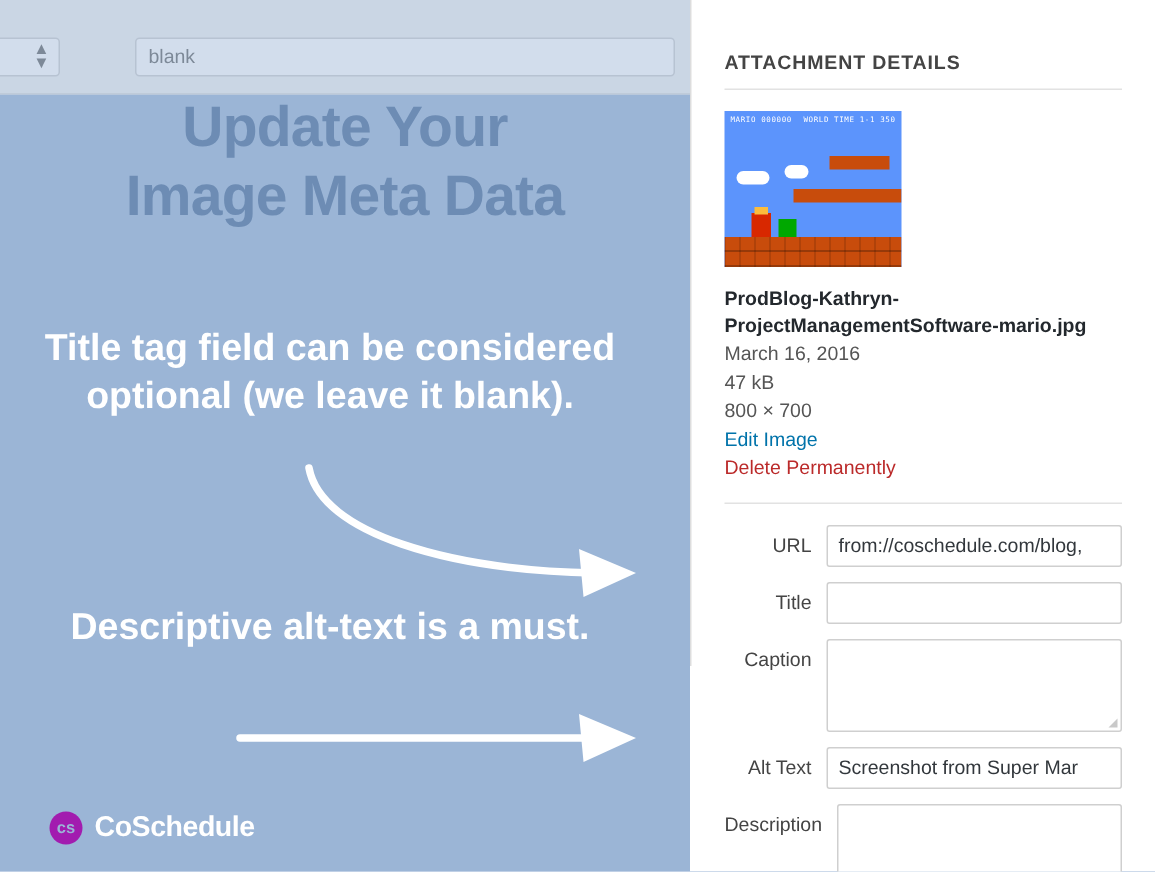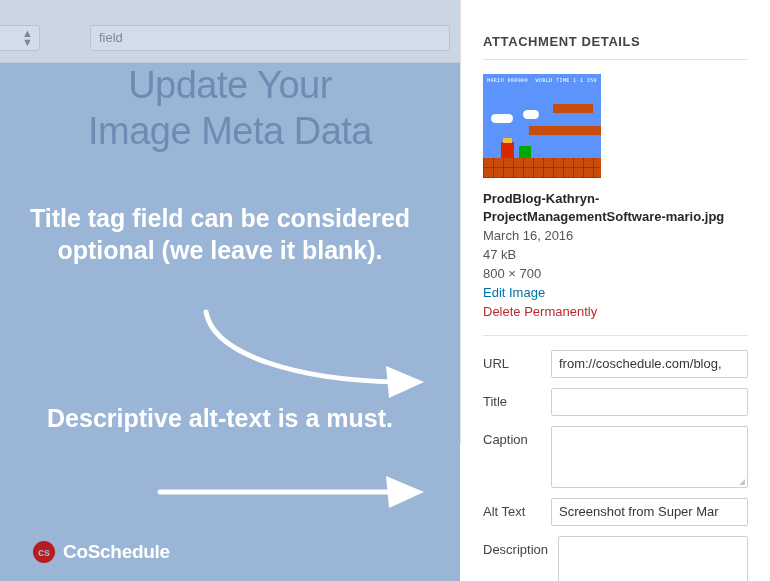--- a/index.html
+++ b/index.html
@@ -77,35 +77,35 @@
 
   .headline {
     position: absolute;
     top: 62px;
     left: 0;
     width: 460px;
     text-align: center;
     color: #6d8cb4;
     font-size: 38px;
     line-height: 46px;
-    font-weight: normal;
+    font-weight: bold;
     letter-spacing: -0.5px;
   }
 
   .callout {
     position: absolute;
     width: 420px;
     left: 10px;
     text-align: center;
     color: #ffffff;
     font-weight: bold;
     font-size: 25px;
     line-height: 32px;
   }
-  .callout-1 { top: 202px; }
+  .callout-1 { top: 216px; }
   .callout-2 { top: 402px; }
 
   .arrow-svg {
     position: absolute;
     left: 0;
     top: 0;
     width: 460px;
     height: 581px;
     pointer-events: none;
   }
@@ -114,21 +114,21 @@
     position: absolute;
     left: 33px;
     bottom: 18px;
     display: flex;
     align-items: center;
   }
   .logo-mark {
     width: 22px;
     height: 22px;
     border-radius: 50%;
-    background: #b91c1c;
+    background: #a21caf;
     color: #9bb5d6;
     font-size: 11px;
     font-weight: bold;
     line-height: 22px;
     text-align: center;
     margin-right: 8px;
   }
   .logo-text {
     color: #ffffff;
     font-size: 19px;
@@ -265,21 +265,21 @@
     margin-bottom: 14px;
   }
 
   .field-row {
     display: flex;
     align-items: flex-start;
     margin-bottom: 10px;
   }
   .field-label {
     flex: 0 0 68px;
-    text-align: left;
+    text-align: right;
     padding-right: 10px;
     font-size: 13px;
     color: #444444;
     line-height: 28px;
     box-sizing: border-box;
   }
   .field-control {
     flex: 1 1 auto;
     box-sizing: border-box;
     border: 1px solid #cfcfcf;
@@ -316,21 +316,21 @@
 <body>
 
 <div class="screen">
 
   <div class="left-panel">
 
     <div class="wp-toolbar">
       <div class="wp-select">
         <div class="arrows">▲<br>▼</div>
       </div>
-      <div class="wp-search">field</div>
+      <div class="wp-search">blank</div>
     </div>
 
     <div class="headline">
       <div>Update Your</div>
       <div>Image Meta Data</div>
     </div>
 
     <div class="callout callout-1">Title tag field can be considered optional (we leave it blank).</div>
     <div class="callout callout-2">Descriptive alt-text is a must.</div>
 

